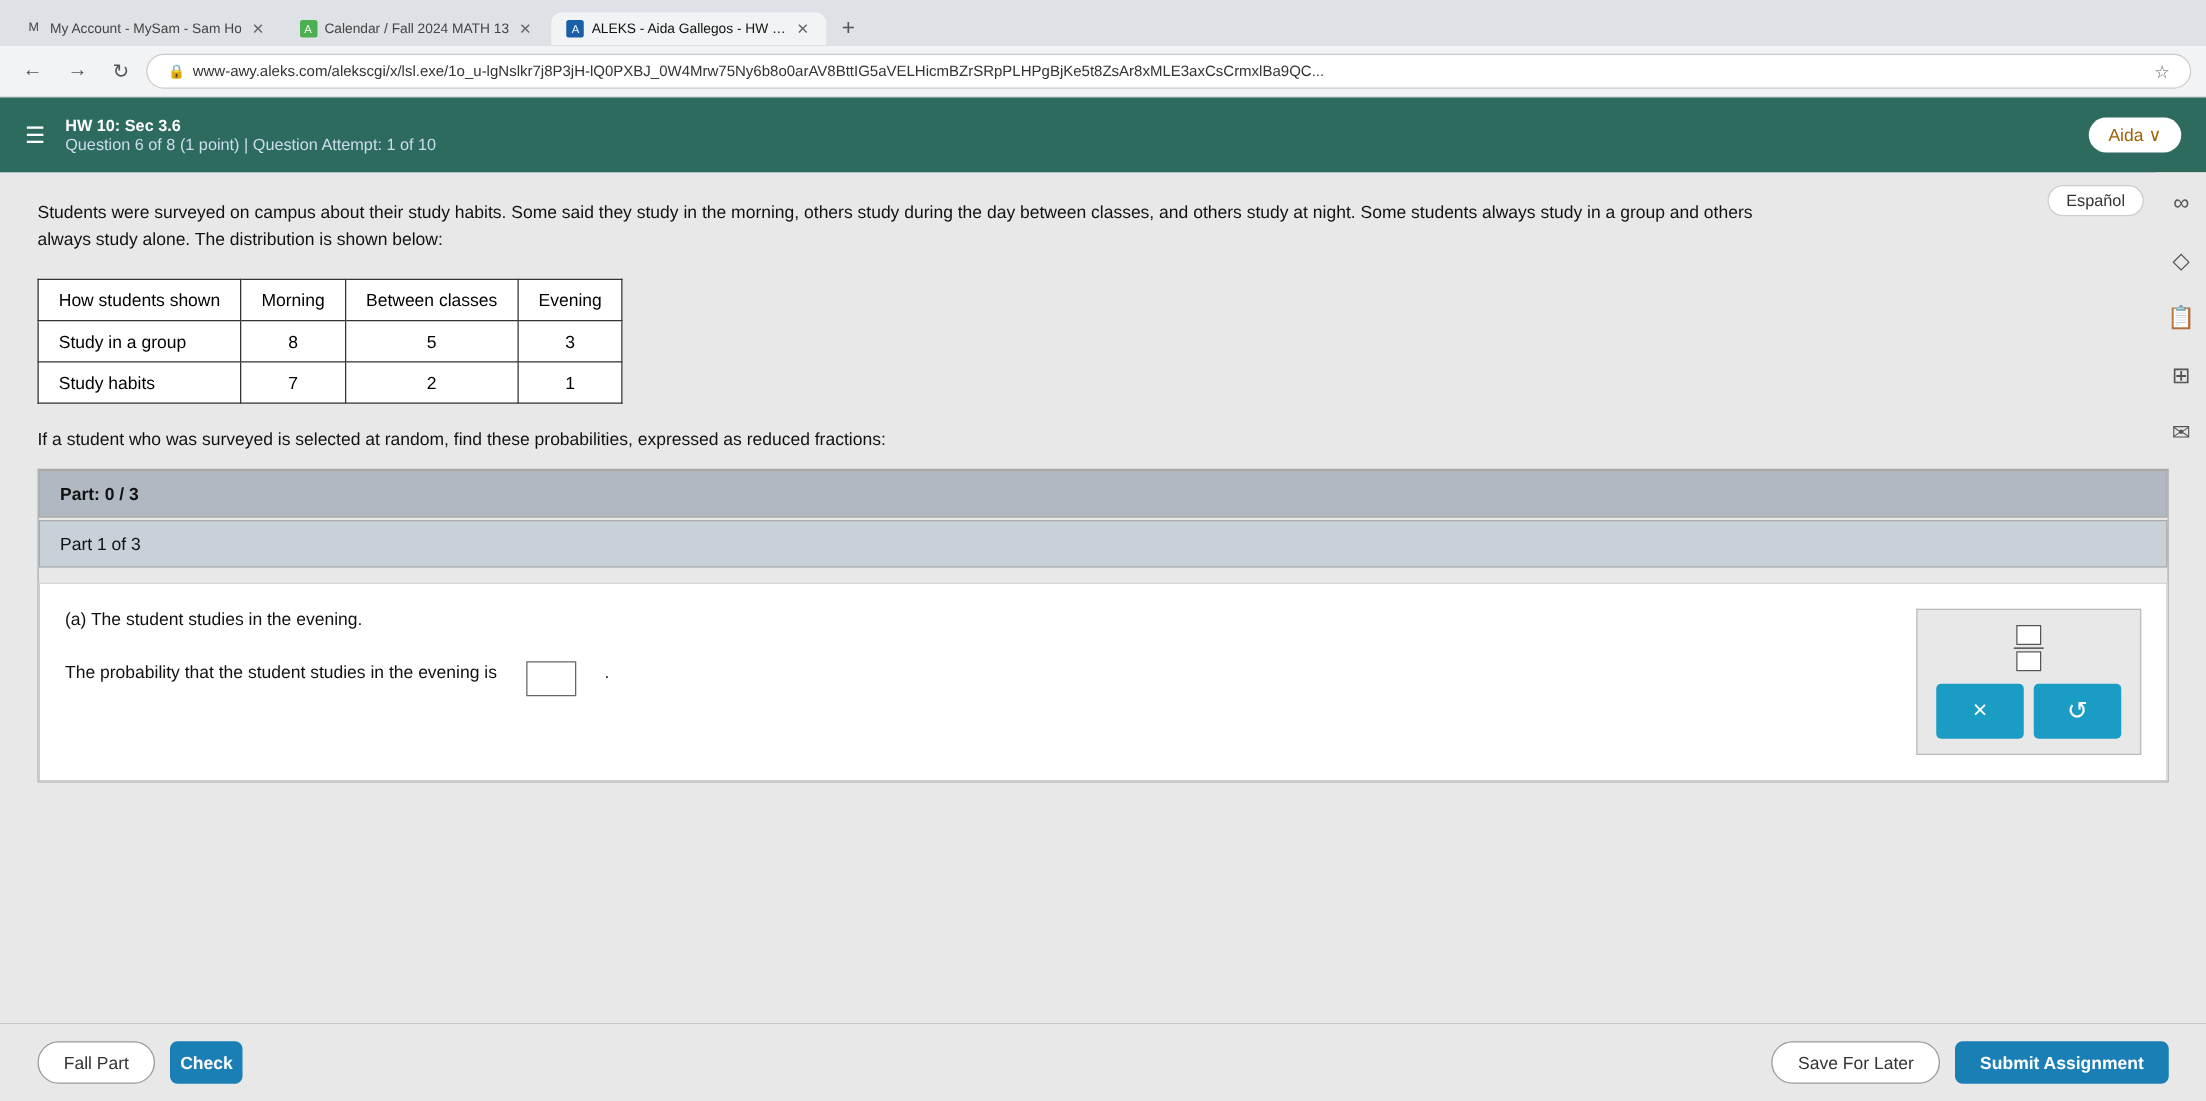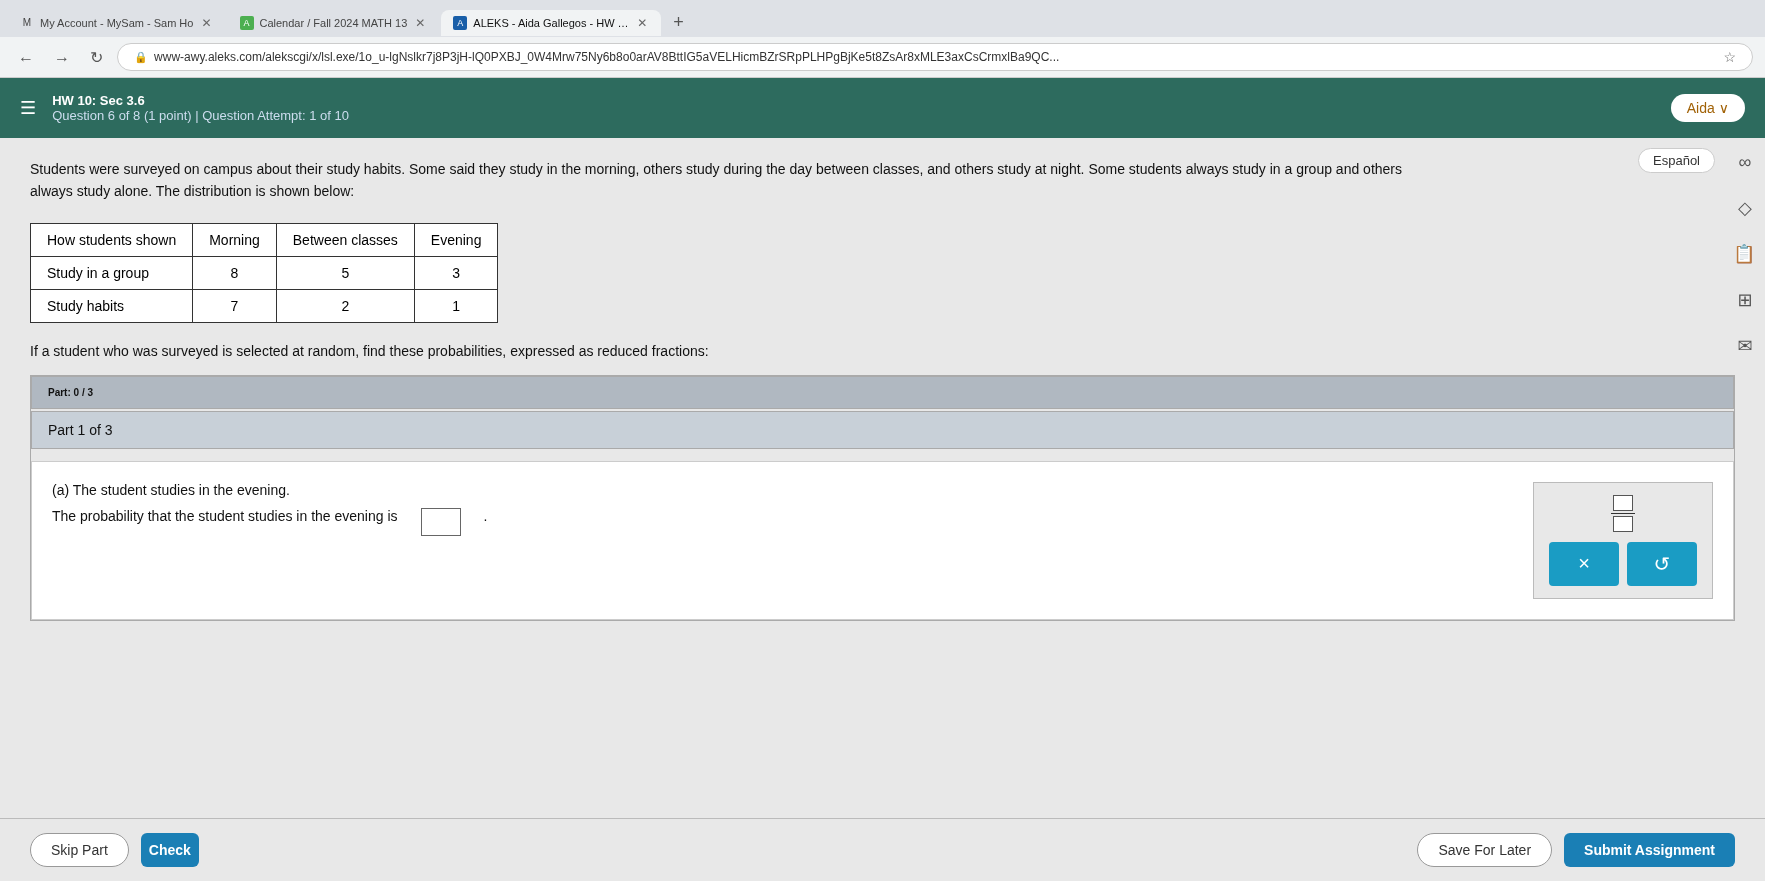--- a/index.html
+++ b/index.html
@@ -230,21 +230,21 @@
     .probability-text {
       font-size: 14px;
       color: #111;
       margin-bottom: 16px;
     }
 
     
     .part-header {
       background: #b0b8c1;
       padding: 10px 16px;
-      font-size: 10px;
+      font-size: 14px;
       font-weight: bold;
       color: #111;
       border: 1px solid #aaa;
       margin-bottom: 2px;
     }
     .part-subheader {
       background: #c8d0d8;
       padding: 10px 16px;
       font-size: 14px;
       color: #111;
@@ -261,21 +261,21 @@
       display: flex;
       align-items: flex-start;
       gap: 30px;
     }
     .question-left {
       flex: 1;
     }
     .question-label {
       font-size: 14px;
       color: #111;
-      margin-bottom: 10px;
+      margin-bottom: 26px;
     }
     .probability-input-line {
       font-size: 14px;
       color: #111;
       display: flex;
       align-items: flex-start;
       gap: 23px;
     }
     .answer-input {
       width: 40px;
@@ -518,20 +518,20 @@
     <span class="side-btn">◇</span>
     <span class="side-btn">📋</span>
     <span class="side-btn">⊞</span>
     <span class="side-btn">✉</span>
   </div>
 
 </div>
 
 <div class="bottom-bar">
   <div class="bottom-left">
-    <button class="skip-btn">Skip Part</button>
+    <button class="skip-btn">Fall Part</button>
     <button class="check-btn">Check</button>
   </div>
   <div class="bottom-right">
     <button class="save-later-btn">Save For Later</button>
     <button class="submit-btn">Submit Assignment</button>
   </div>
 </div>
 
 </body></html>

